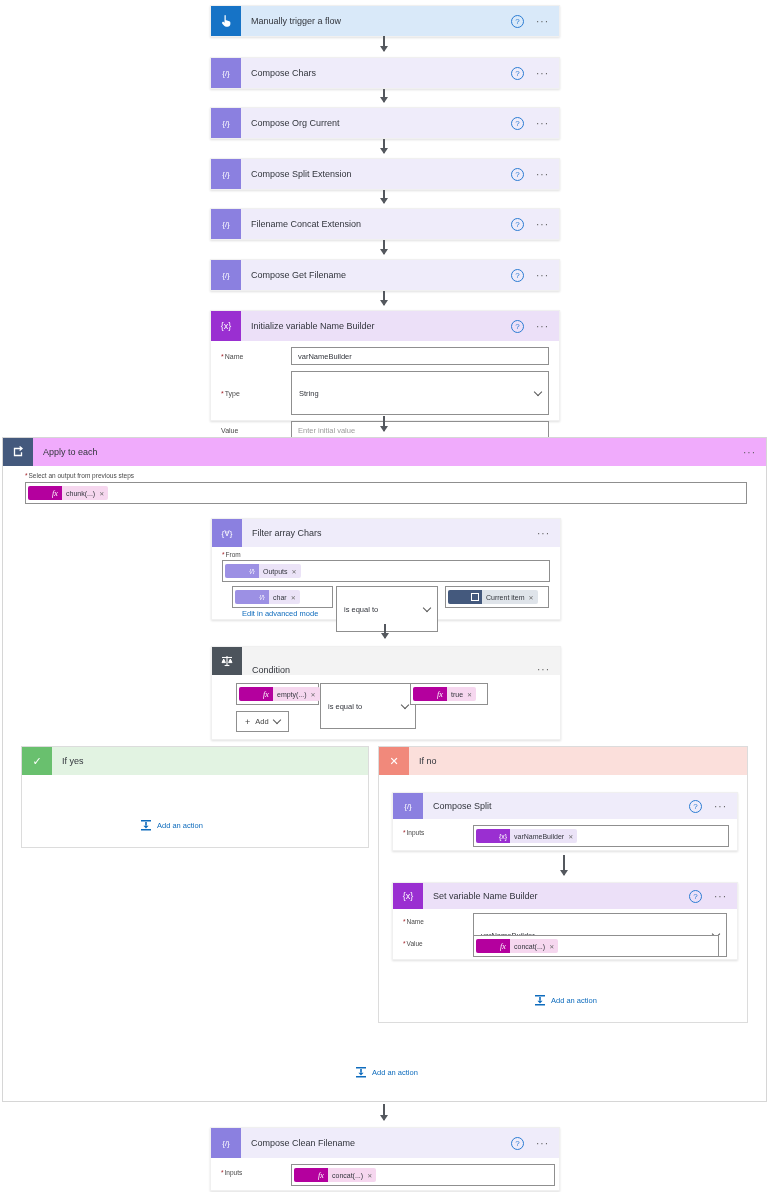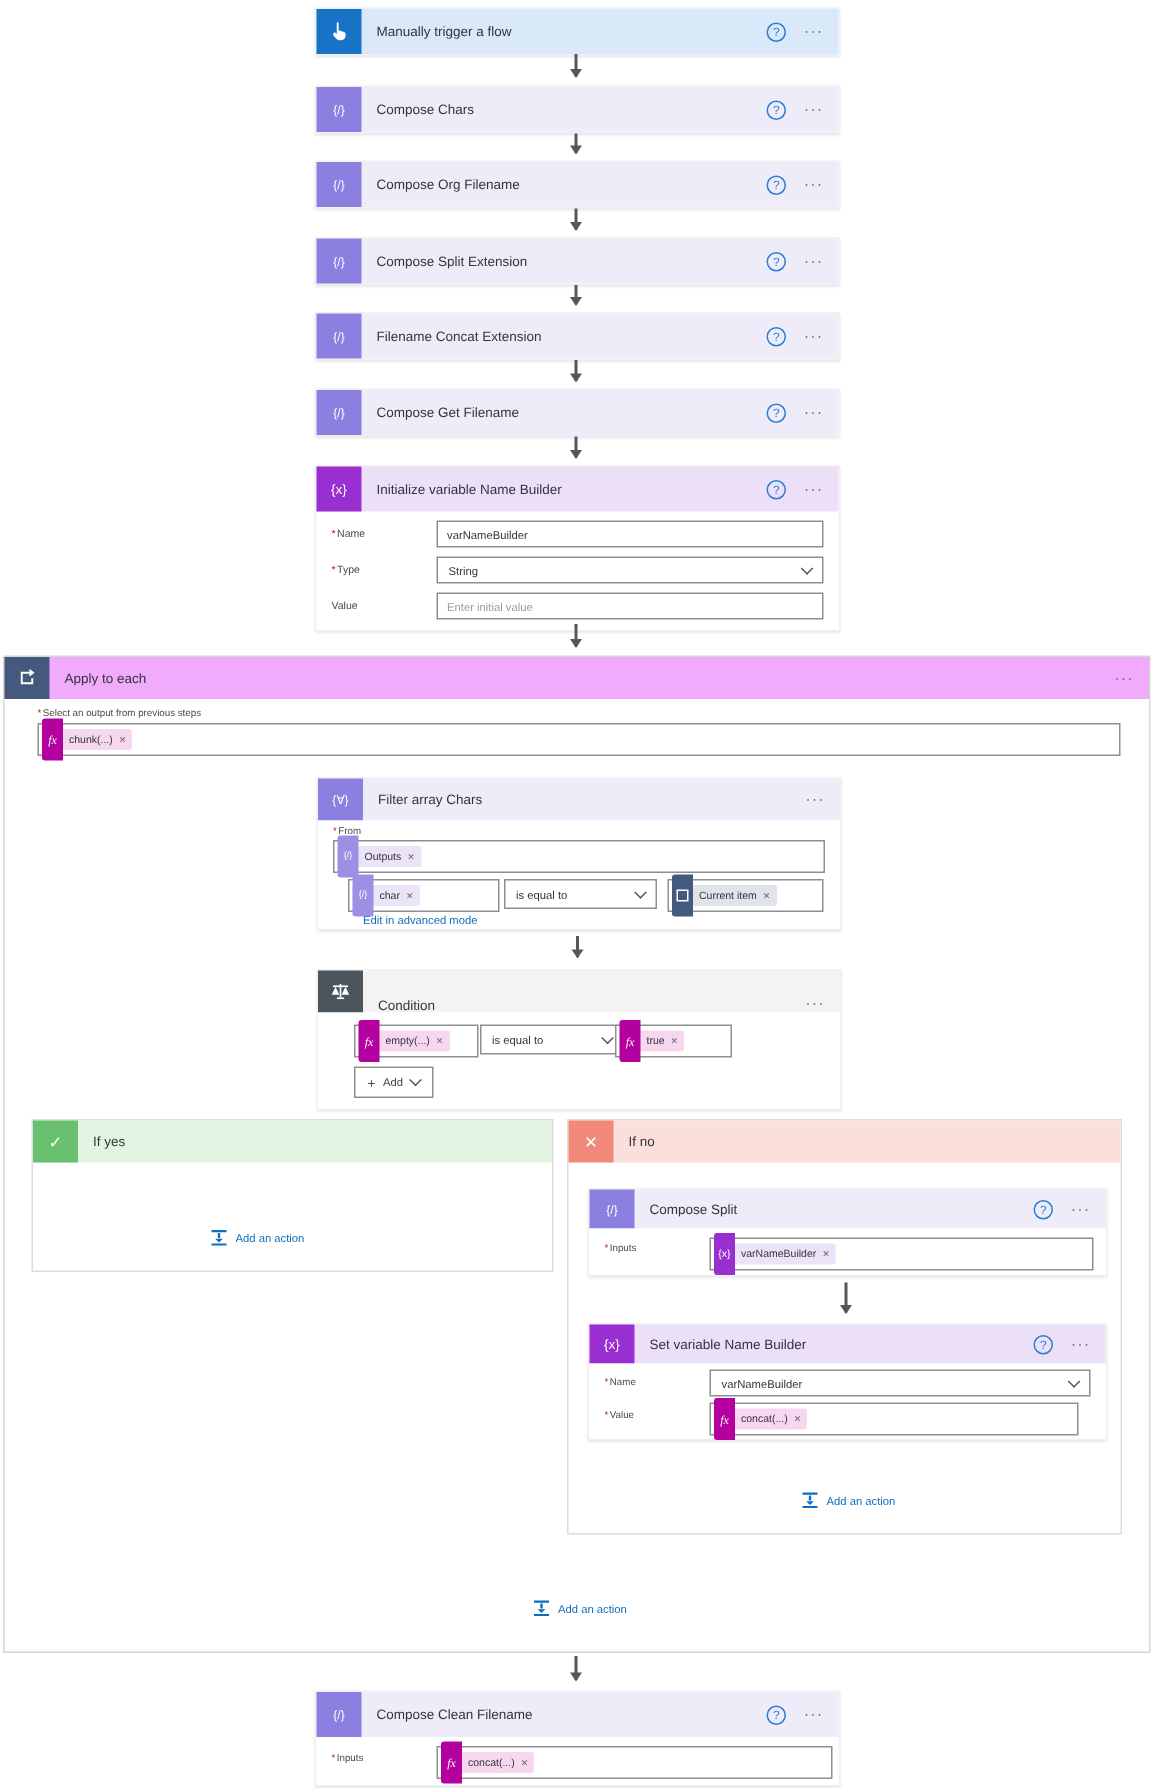--- a/index.html
+++ b/index.html
@@ -26,30 +26,30 @@
   .step-body{background:#fff;position:relative;}
 
   
   .frow{display:flex;align-items:center;margin:6px 10px 0 10px;}
   .flabel{width:70px;flex:0 0 70px;font-size:7px;color:#4a4a4a;}
   .req{color:#a4262c;margin-right:1px;}
   .ftext{flex:1;border:1px solid #8f8f8f;height:16px;padding:0 6px;font-size:7.5px;
          font-family:"Liberation Sans",sans-serif;color:#32353c;background:#fff;}
   .ftext::placeholder{color:#9c9c9c;}
   .fselect{flex:1;display:flex;align-items:center;justify-content:space-between;
-           border:1px solid #8f8f8f;height:16px;padding:0 7px;font-size:7.5px;background:#fff;cursor:pointer;}
+           border:1px solid #8f8f8f;height:16px;padding:13px 7px;font-size:7.5px;background:#fff;cursor:pointer;}
   .chev{width:5px;height:5px;border-right:1.3px solid #555;border-bottom:1.3px solid #555;
         transform:rotate(45deg);margin-top:-3px;flex:0 0 auto;}
   .tokenbox{border:1px solid #8f8f8f;background:#fff;height:18px;display:flex;align-items:center;padding:1px 2px;}
 
   
   .pill{display:inline-flex;align-items:center;height:14px;border-radius:2px;font-size:7px;
         padding-right:4px;cursor:pointer;white-space:nowrap;}
-  .picon{width:14px;height:28px;display:flex;align-items:center;justify-content:center;
-         color:#fff;border-radius:2px 0 0 2px;margin-right:4px;flex:0 0 14px;}
+  .picon{width:14px;height:14px;display:flex;align-items:center;justify-content:center;
+         color:#fff;border-radius:2px 0 0 2px;margin-right:4px;flex:0 0 14px;padding-left:20px;}
   .px{font-size:6px;color:#6a6a6a;margin-left:4px;}
   .pill-pink{background:#f6d7ef}  .picon-fx{background:#b4009e;font-style:italic;font-family:"Liberation Serif",serif;font-size:8px}
   .pill-purple{background:#ebe3f7}.picon-lav{background:#9c90e4;font-size:6px}
   .picon-pur{background:#9a2fd1;font-size:7px}
   .pill-gray{background:#dfe4ea}  .picon-slate{background:#44597d}
   .mini-sq{width:6px;height:6px;border:1px solid #fff;}
 
   
   .arrow{position:absolute;width:2px;background:#54585e;}
   .arrow::after{content:'';position:absolute;bottom:-5px;left:-3px;
@@ -91,21 +91,21 @@
       <div class="hdr-title">Compose Chars</div>
       <div class="help">?</div>
       <div class="dots">···</div>
     </div>
   </div>
   <div class="arrow" style="left:383px;top:89px;height:13px;"></div>
 
   <div class="step" style="left:210px;top:107px;width:348px;">
     <div class="step-hdr hdr-lav">
       <div class="hdr-icon icon-lav">{/}</div>
-      <div class="hdr-title">Compose Org Filename</div>
+      <div class="hdr-title">Compose Org Current</div>
       <div class="help">?</div>
       <div class="dots">···</div>
     </div>
   </div>
   <div class="arrow" style="left:383px;top:139px;height:14px;"></div>
 
   <div class="step" style="left:210px;top:158px;width:348px;">
     <div class="step-hdr hdr-lav">
       <div class="hdr-icon icon-lav">{/}</div>
       <div class="hdr-title">Compose Split Extension</div>

